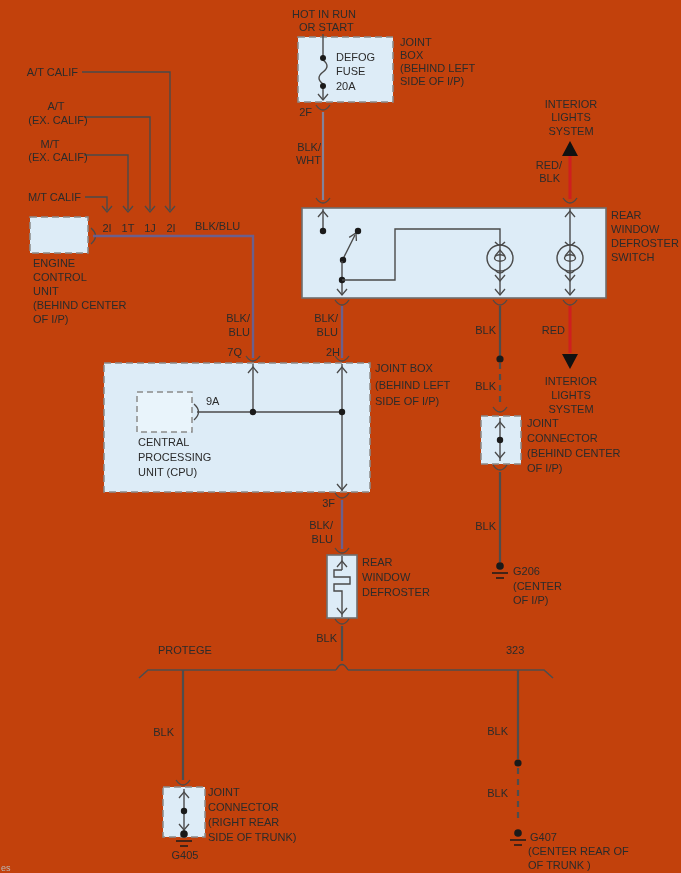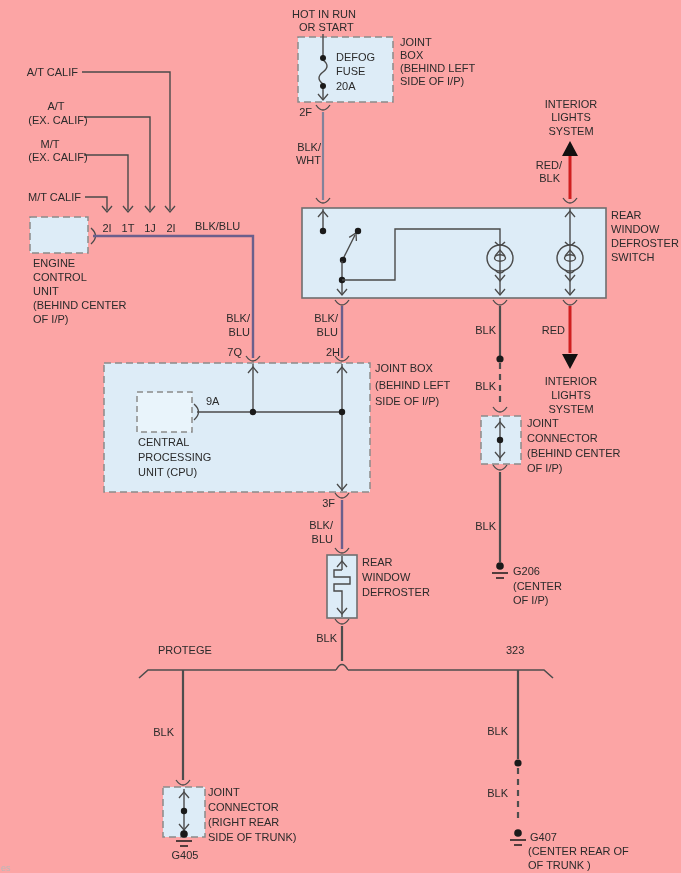--- a/index.html
+++ b/index.html
@@ -1,16 +1,16 @@
 <!DOCTYPE html>
 <html><head>
 <meta charset="utf-8">
 <style>
   html,body{margin:0;padding:0;background:#ffffff;}
-  .stage{position:relative;width:681px;height:873px;background:#fca5a5;overflow:hidden;}
+  .stage{position:relative;width:681px;height:873px;background:#c2410c;overflow:hidden;}
   svg{display:block;}
   .lbl{font-family:"Liberation Sans",sans-serif;font-size:11px;fill:#2b2b2b;}
   .lbl-sm{font-family:"Liberation Sans",sans-serif;font-size:9px;fill:#b9b9b9;}
   .boxd{fill:#ddecf7;stroke:#8a8a8a;stroke-width:1.5;stroke-dasharray:7 4;}
   .boxd2{fill:#e9f4fb;stroke:#8a8a8a;stroke-width:1.5;stroke-dasharray:6 4;}
   .boxs{fill:#ddecf7;stroke:#6f6f6f;stroke-width:1.6;}
   .thin{stroke:#4a4a4a;stroke-width:1.4;fill:none;}
   .arc{stroke:#4a4a4a;stroke-width:1.3;fill:none;}
   .wire-blk{stroke:#4d4d4d;stroke-width:2.2;fill:none;}
   .wire-blk-d{stroke:#4d4d4d;stroke-width:2.2;fill:none;stroke-dasharray:6 5;}

